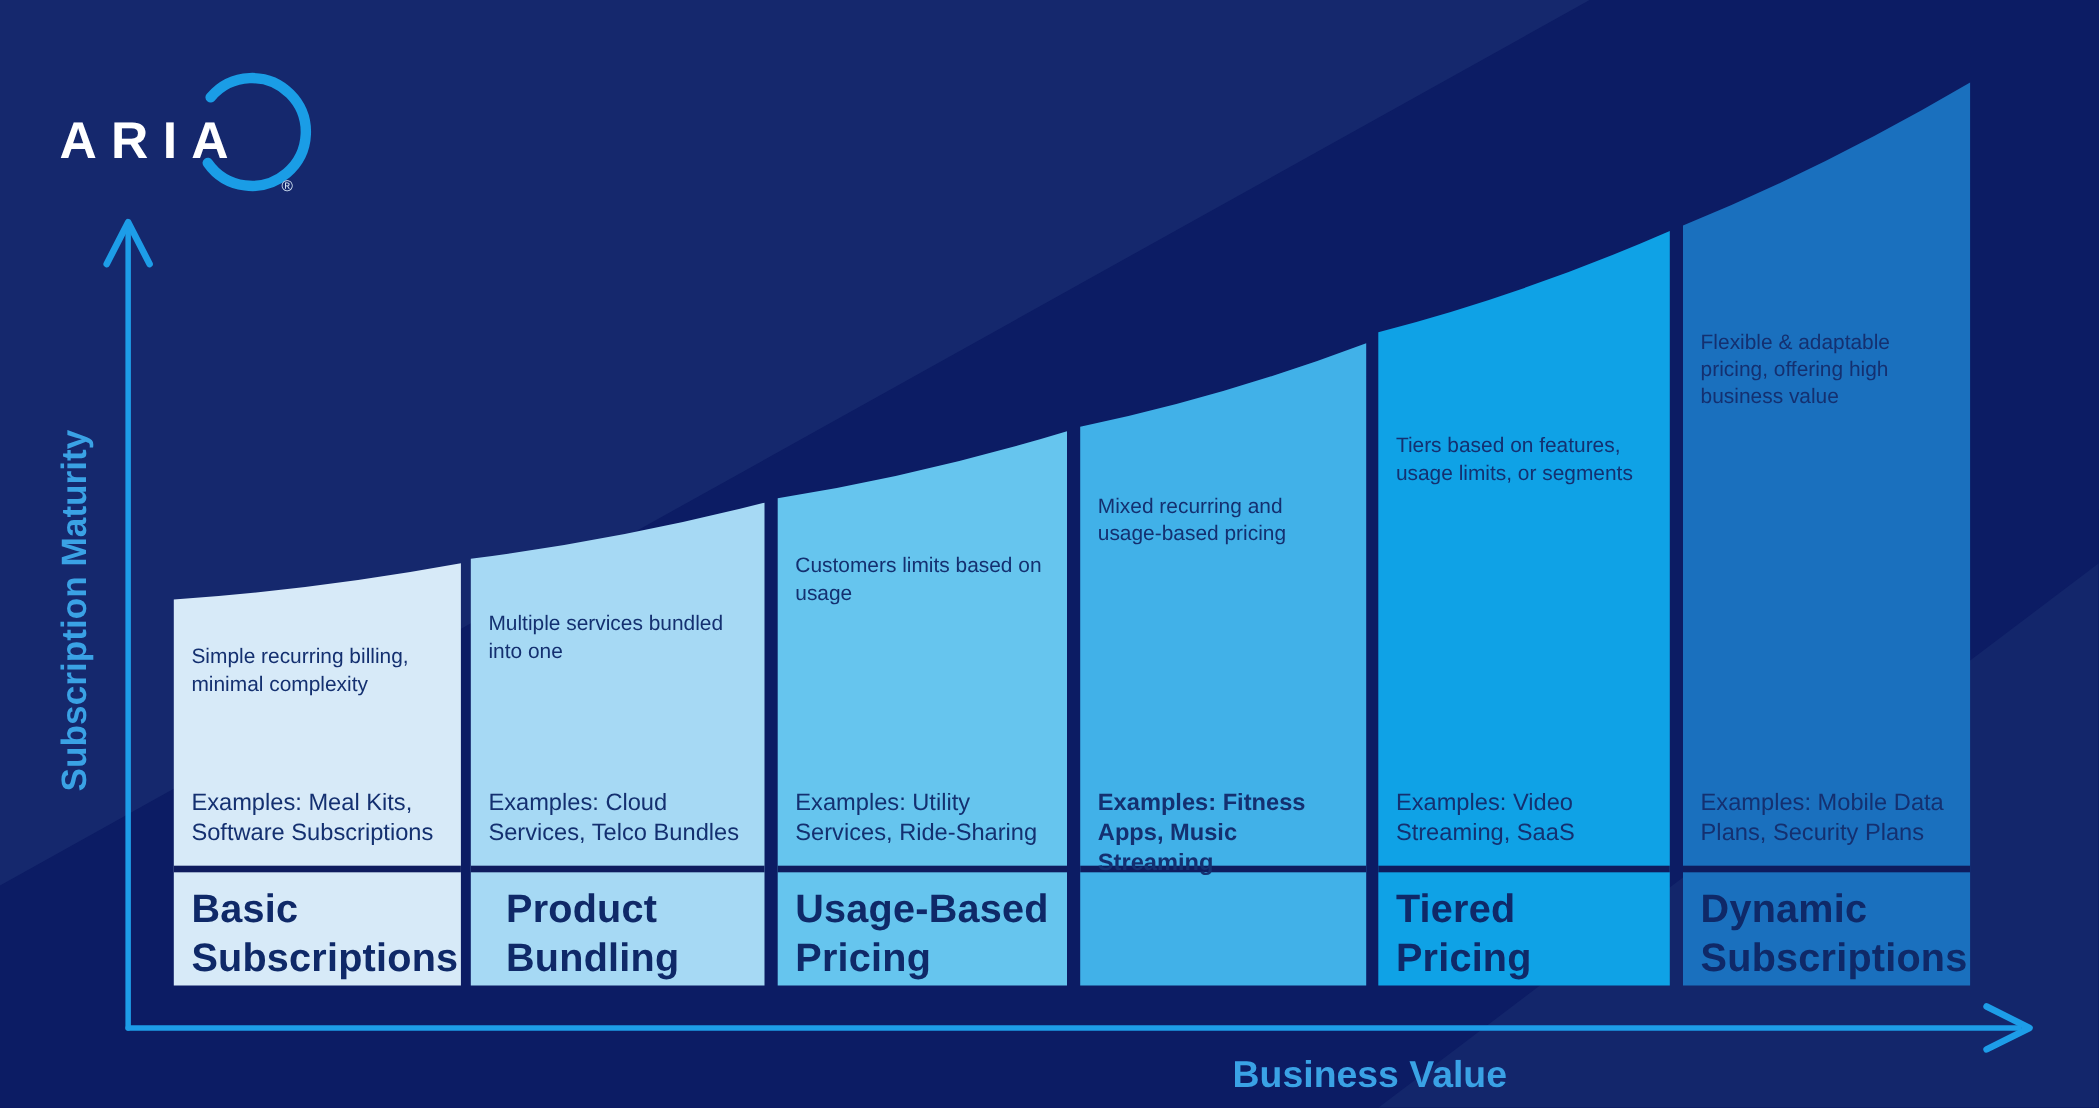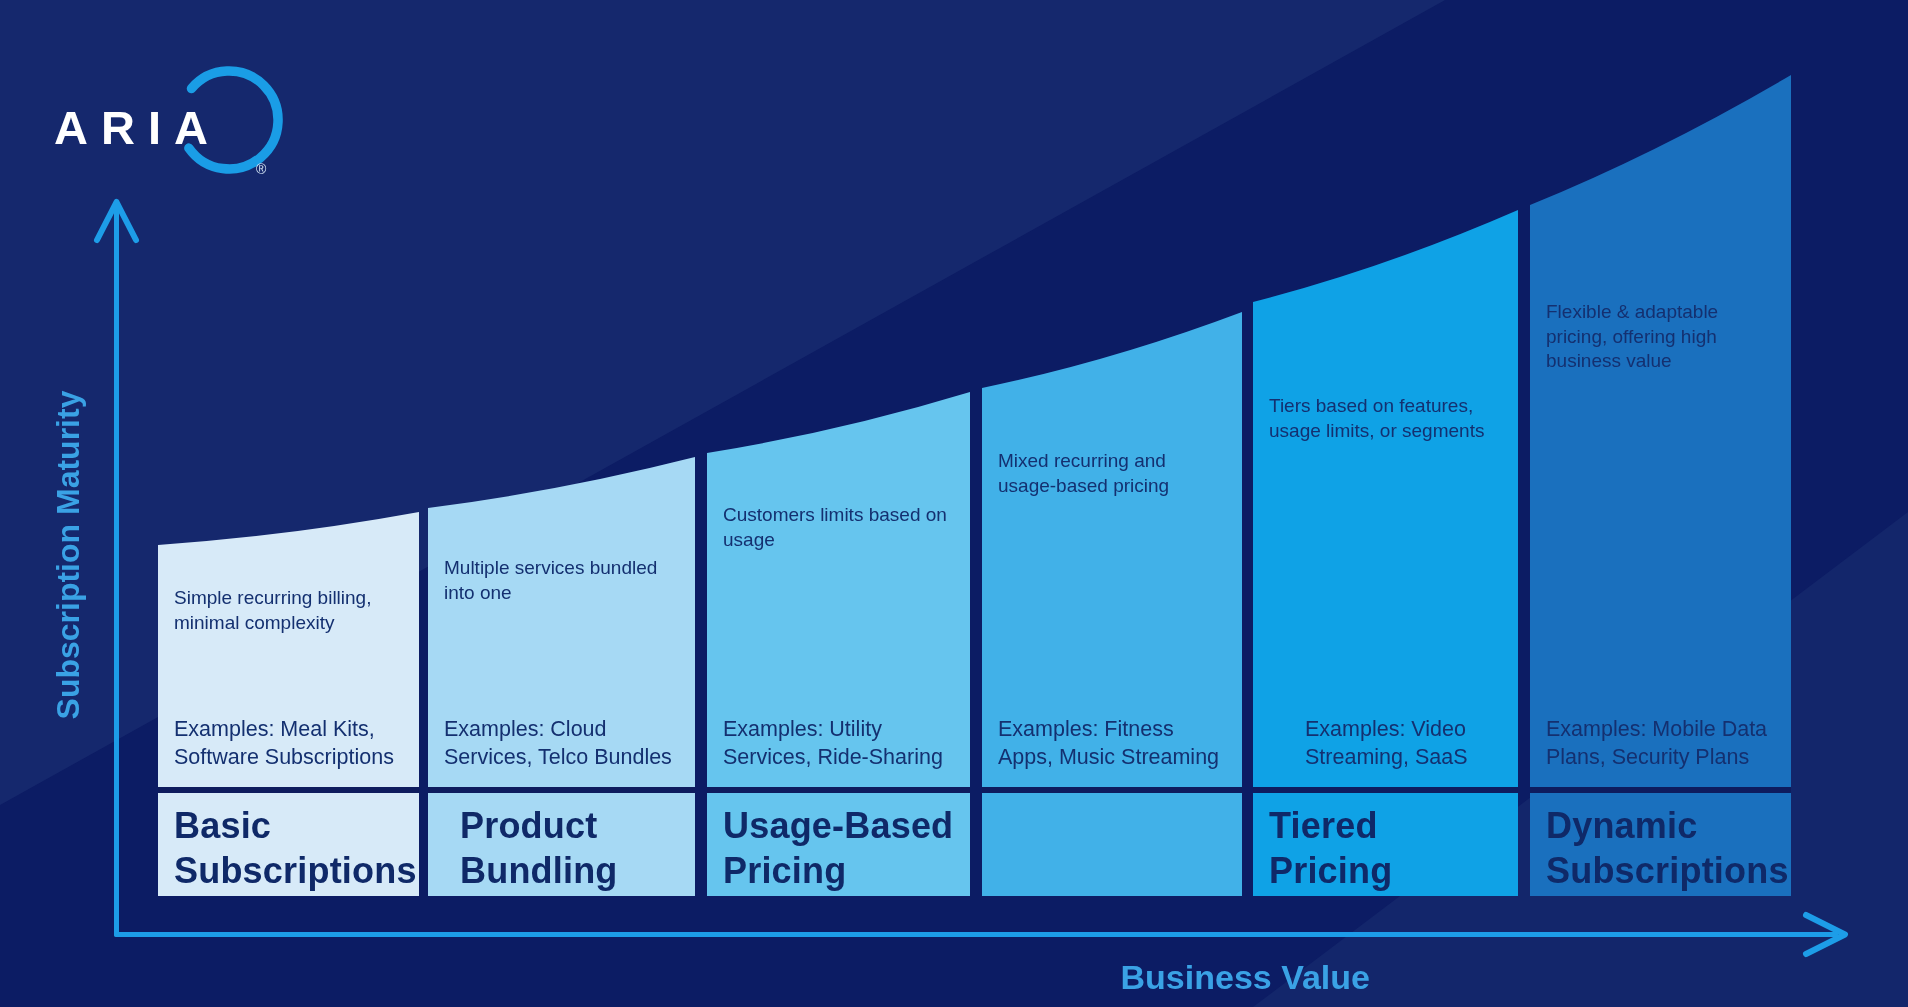--- a/index.html
+++ b/index.html
@@ -60,24 +60,24 @@
   <div class="col-examples" style="left:444px;top:716px;width:235px;">Examples: Cloud Services, Telco Bundles</div>
   <div class="col-title" style="left:444px;top:803px;width:235px;margin-left:16px;">Product
 Bundling</div>
 
   <div class="col-desc" style="left:723px;top:503px;width:231px;">Customers limits based on usage</div>
   <div class="col-examples" style="left:723px;top:716px;width:231px;">Examples: Utility Services, Ride-Sharing</div>
   <div class="col-title" style="left:723px;top:803px;width:231px;">Usage-Based
 Pricing</div>
 
   <div class="col-desc" style="left:998px;top:449px;width:228px;">Mixed recurring and usage-based pricing</div>
-  <div class="col-examples" style="left:998px;top:716px;width:228px;">Examples: Fitness Apps, Music Streaming</div>
+  <div class="col-examples" style="left:998px;top:716px;width:228px;font-weight:bold;">Examples: Fitness Apps, Music Streaming</div>
 
   <div class="col-desc" style="left:1269px;top:394px;width:233px;">Tiers based on features, usage limits, or segments</div>
-  <div class="col-examples" style="left:1269px;top:716px;width:233px;margin-left:36px;">Examples: Video Streaming, SaaS</div>
+  <div class="col-examples" style="left:1269px;top:716px;width:233px;">Examples: Video Streaming, SaaS</div>
   <div class="col-title" style="left:1269px;top:803px;width:233px;">Tiered
 Pricing</div>
 
   <div class="col-desc" style="left:1546px;top:300px;width:229px;">Flexible &amp; adaptable pricing, offering high business value</div>
   <div class="col-examples" style="left:1546px;top:716px;width:229px;">Examples: Mobile Data Plans, Security Plans</div>
   <div class="col-title" style="left:1546px;top:803px;width:229px;">Dynamic
 Subscriptions</div>
 
   <div class="axis-line y-axis-line"></div>
   <div class="axis-line x-axis-line"></div>

